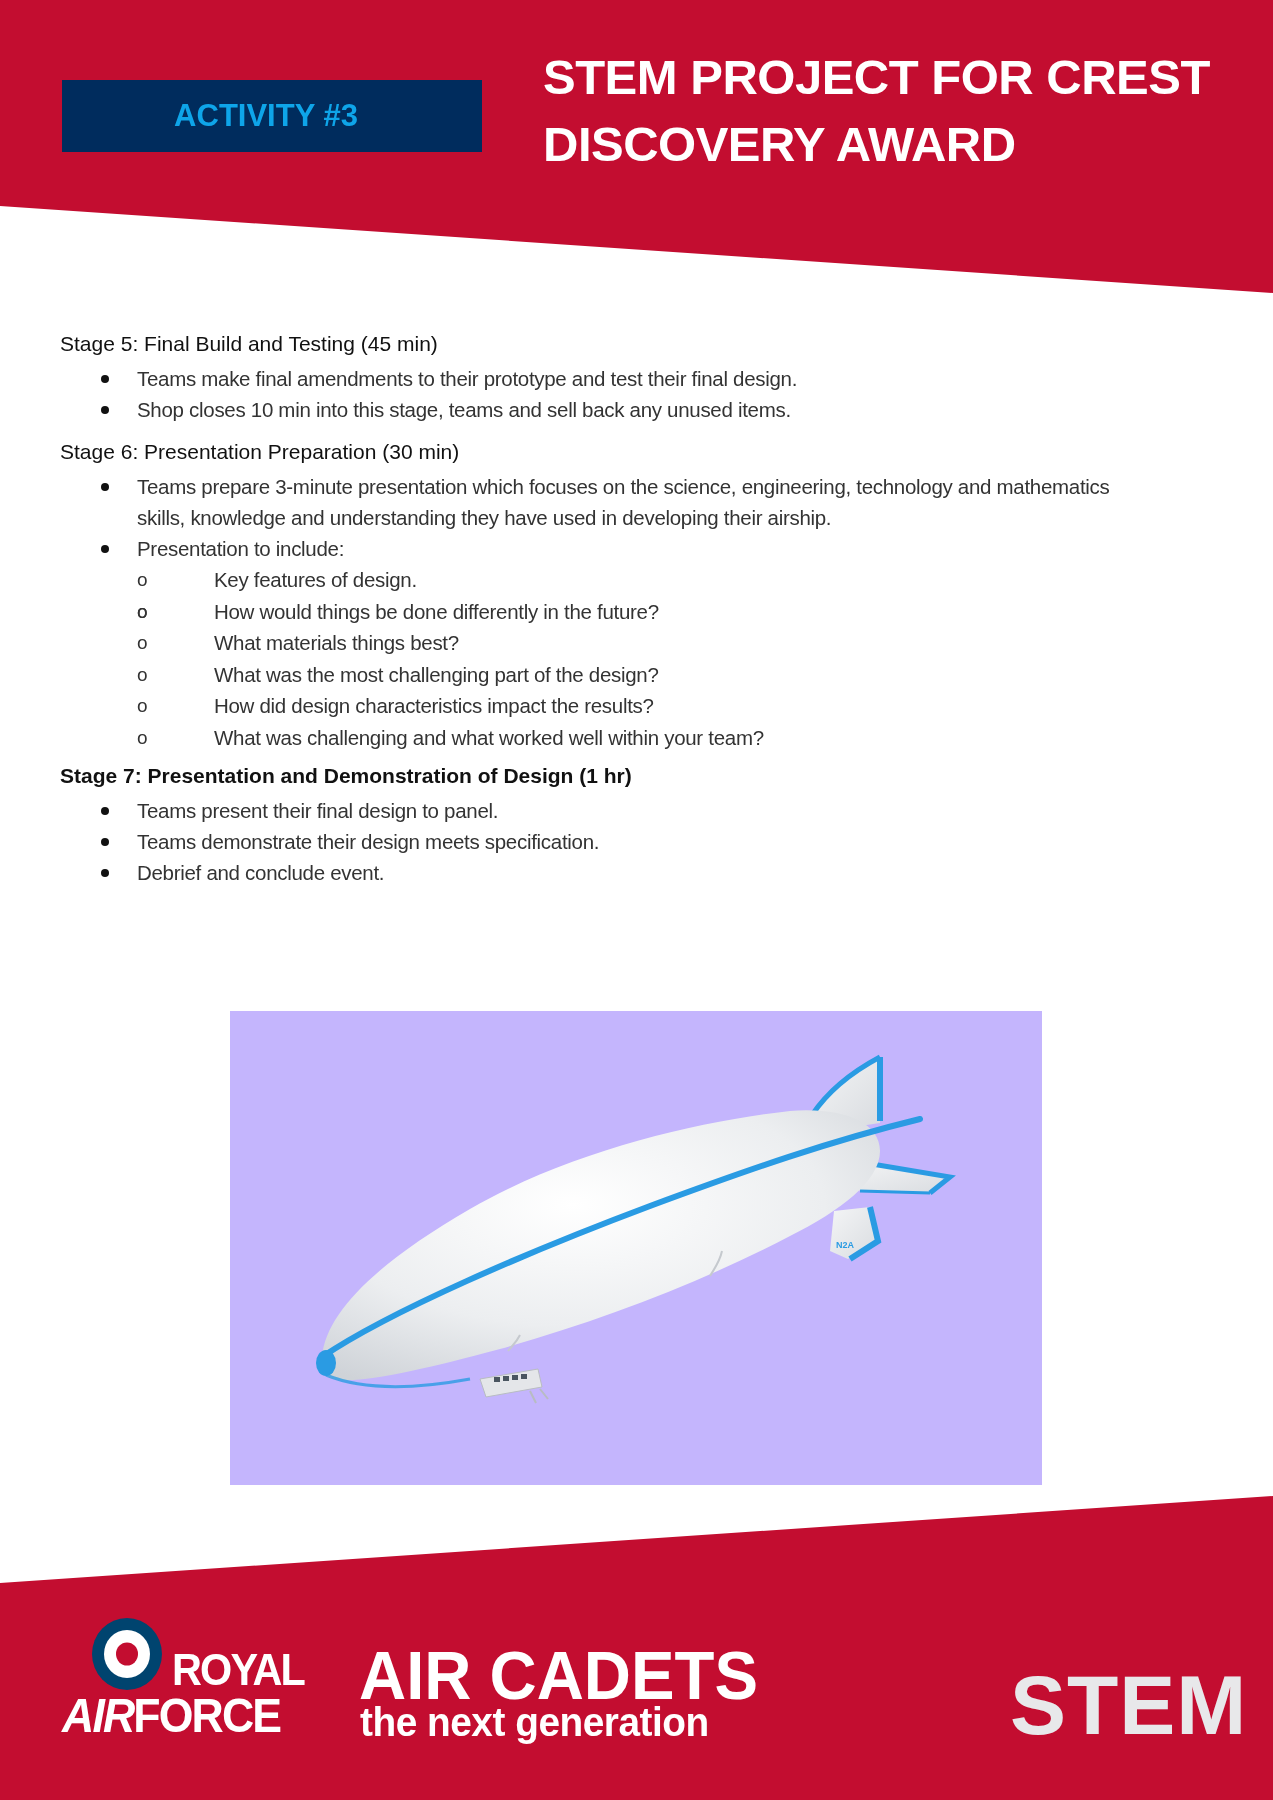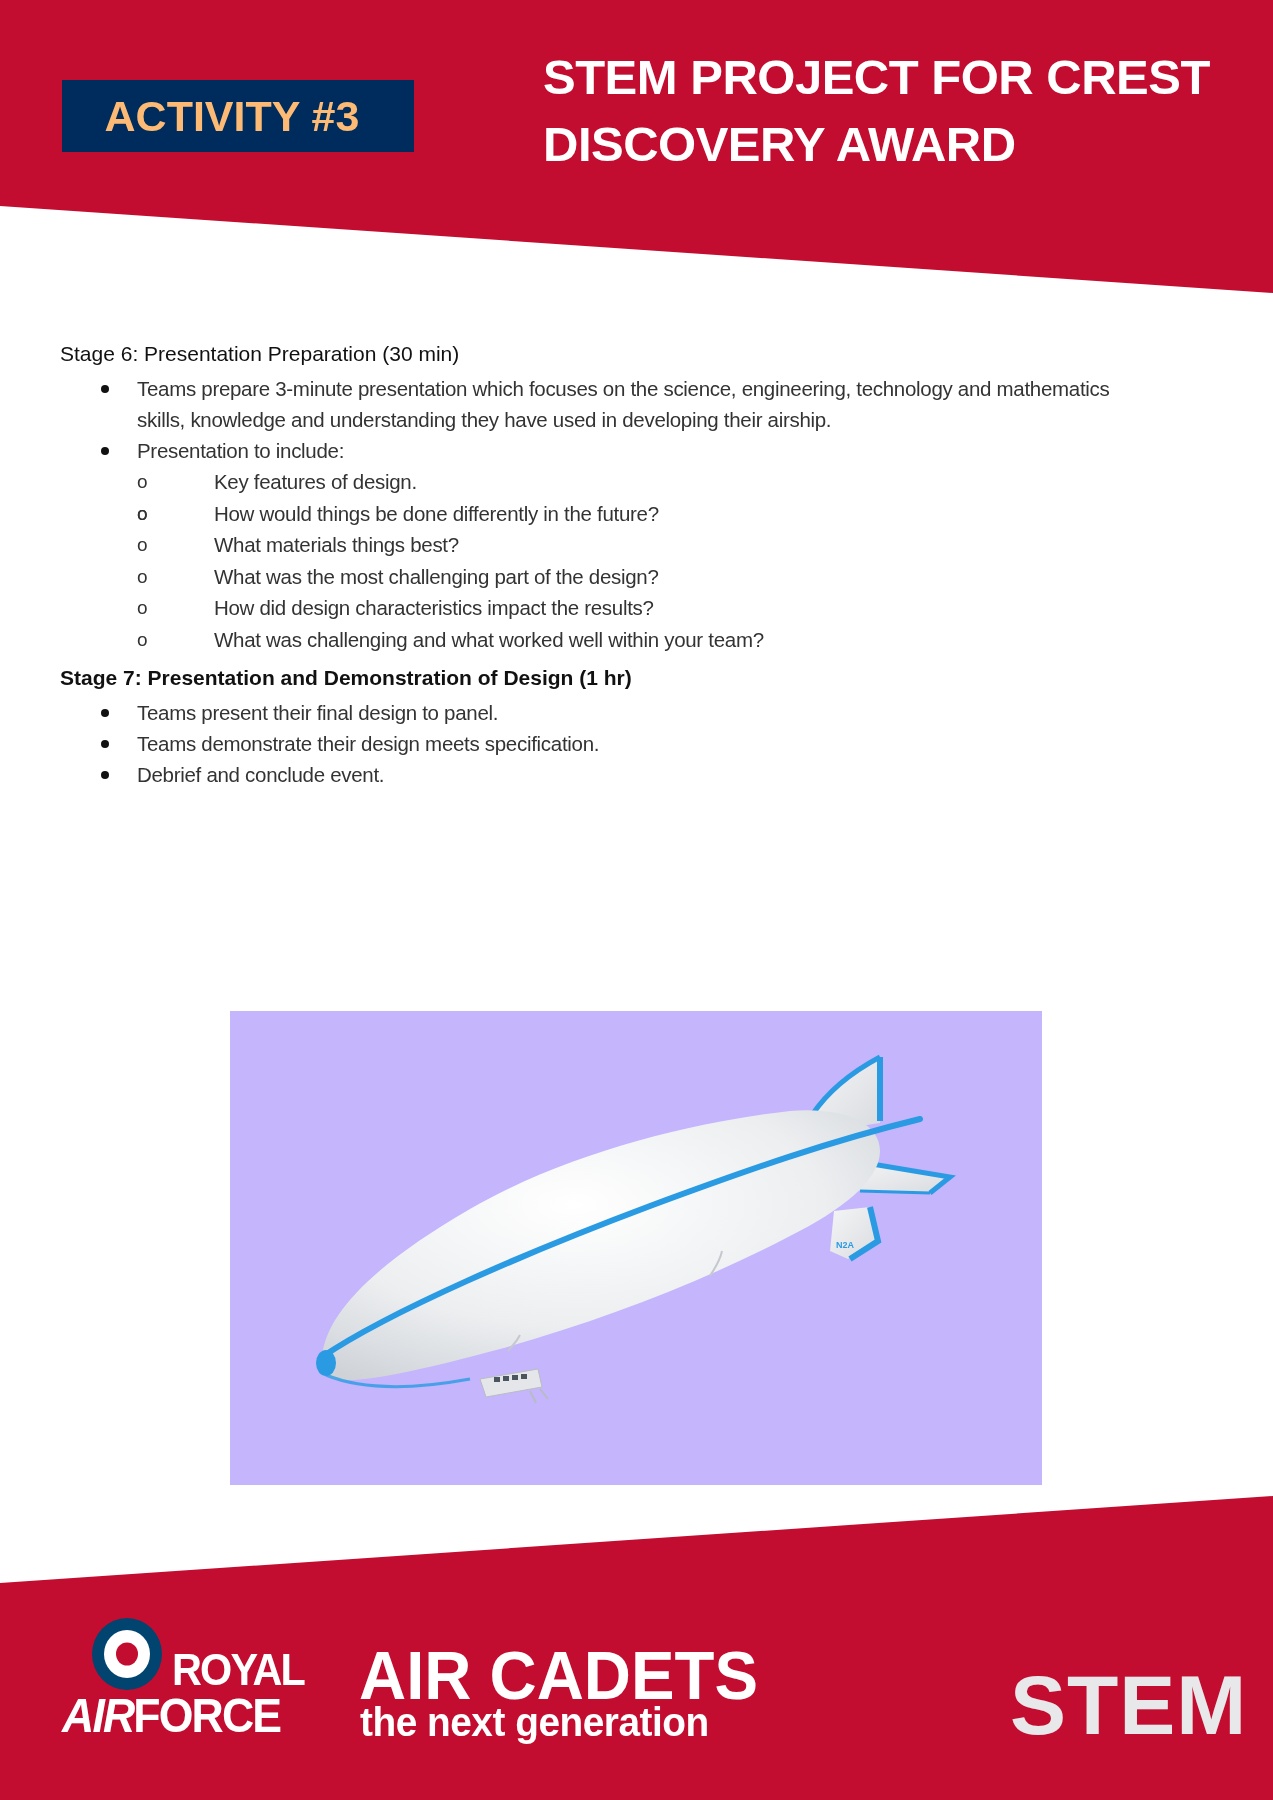--- a/index.html
+++ b/index.html
@@ -3,24 +3,24 @@
 <meta charset="utf-8">
 <style>
   * { margin: 0; padding: 0; box-sizing: border-box; }
   html, body { width: 1273px; height: 1800px; background: #ffffff; overflow: hidden; }
   body { position: relative; font-family: "Liberation Sans", "DejaVu Sans", sans-serif; color: #1a1a1a; }
 
   .header-band { position: absolute; left: 0; top: 0; width: 1273px; height: 300px; }
   .footer-band { position: absolute; left: 0; top: 1490px; width: 1273px; height: 310px; }
 
   .activity-box {
-    position: absolute; left: 62px; top: 80px; width: 352px; height: 72px;
-    background: #002c5d; color: #fdba74;
+    position: absolute; left: 62px; top: 80px; width: 420px; height: 72px;
+    background: #002c5d; color: #0ea5e9;
     display: flex; align-items: center; justify-content: center;
-    font-family: "Liberation Sans", sans-serif; font-weight: bold; font-size: 43px; letter-spacing: 0px;
+    font-family: "Liberation Sans", sans-serif; font-weight: bold; font-size: 31px; letter-spacing: 0px;
     padding-right: 12px;
   }
   .doc-title {
     position: absolute; left: 543px; top: 44px; color: #fff;
     font-family: "Liberation Sans", sans-serif; font-weight: bold; font-size: 49px; line-height: 67px;
     letter-spacing: -0.5px;
   }
 
   .content { position: absolute; left: 60px; top: 327px; width: 1150px; }
   .stage-heading { font-size: 21px; line-height: 34px; color: #111; font-family: "Liberation Sans", sans-serif; }
@@ -89,20 +89,25 @@
 </div>
 
 <div class="doc-title">
   <div>STEM PROJECT FOR CREST</div>
   <div>DISCOVERY AWARD</div>
 </div>
 
 <div class="content">
 
   <section>
+    <div class="stage-heading">Stage 5: Final Build and Testing (45 min)</div>
+    <ul class="bullets">
+      <li><span class="bullet-dot"></span><span>Teams make final amendments to their prototype and test their final design.</span></li>
+      <li><span class="bullet-dot"></span><span>Shop closes 10 min into this stage, teams and sell back any unused items.</span></li>
+    </ul>
   </section>
 
   <section class="gap-s6">
     <div class="stage-heading">Stage 6: Presentation Preparation (30 min)</div>
     <ul class="bullets">
       <li style="padding-right:60px;"><span class="bullet-dot"></span><span>Teams prepare 3-minute presentation which focuses on the science, engineering, technology and mathematics skills, knowledge and understanding they have used in developing their airship.</span></li>
       <li><span class="bullet-dot"></span><span>Presentation to include:</span>
         <ul class="sub">
           <li><span class="sub-marker">o</span><span>Key features of design.</span></li>
           <li><span class="sub-marker">o</span></li>

